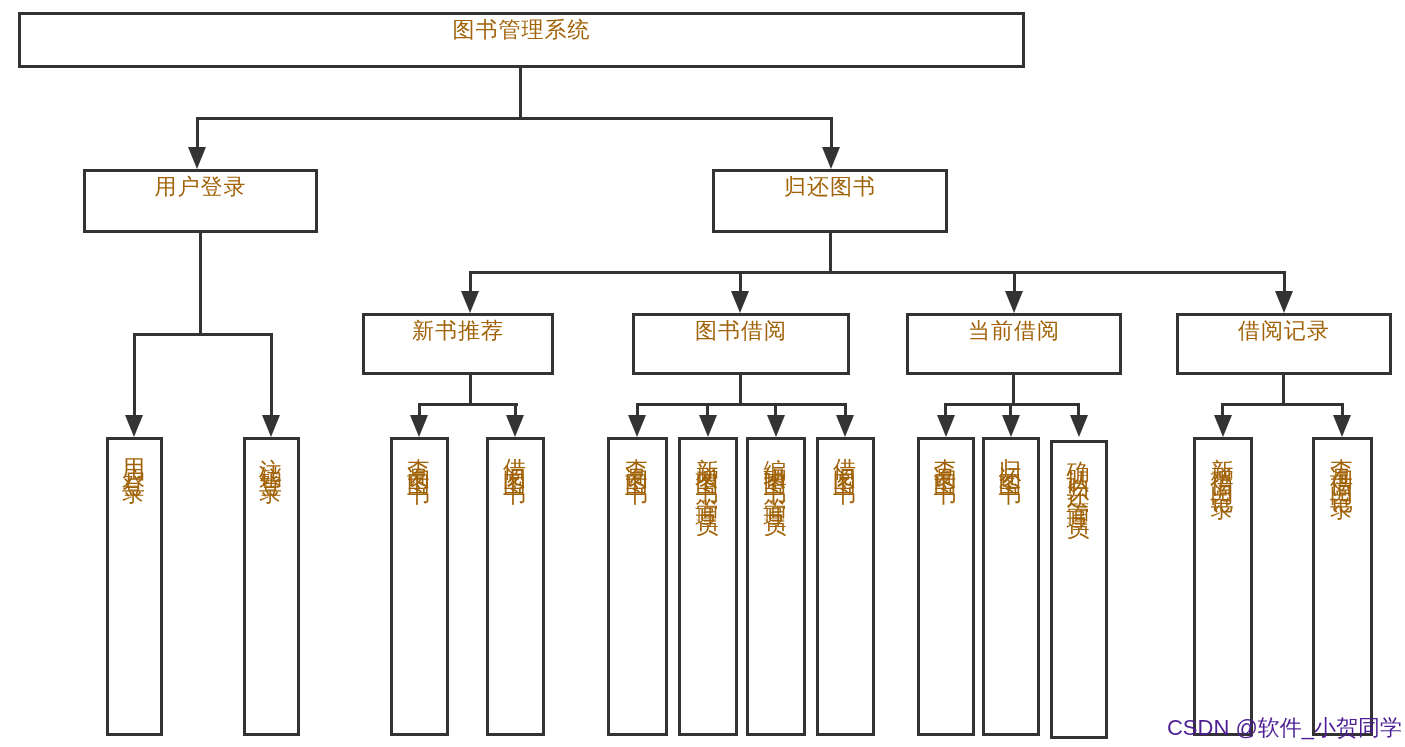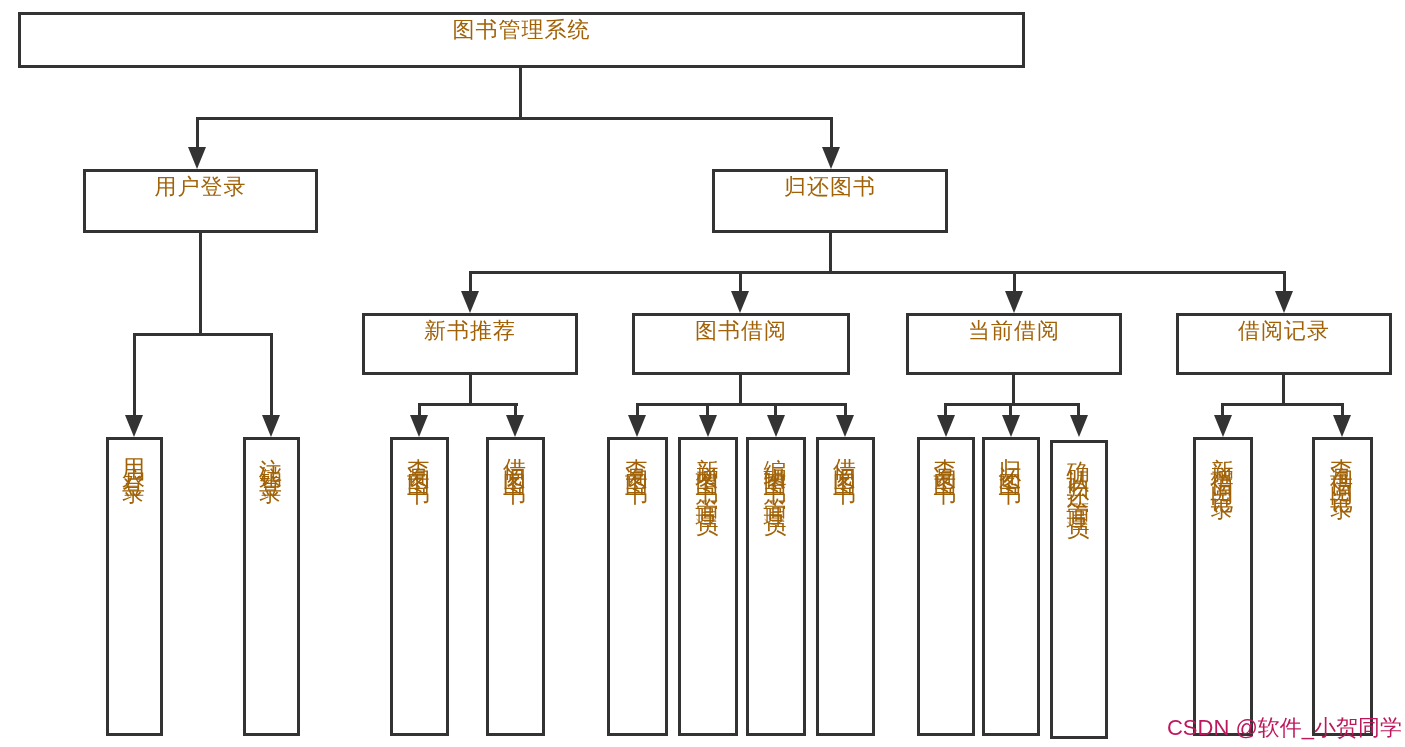--- a/index.html
+++ b/index.html
@@ -34,21 +34,21 @@
     border-left:9px solid transparent;
     border-right:9px solid transparent;
     border-top:22px solid #333333;
     z-index:1;
   }
   .watermark{
     position:absolute;
     left:1148px;top:713px;width:254px;
     text-align:right;
     font-size:22px;
-    color:#be185d;
+    color:#4c1d95;
     z-index:5;
     white-space:nowrap;
   }
 </style>
 </head>
 <body>
 
 <div id="canvas">
 
   <div class="box" style="left:18px;top:12px;width:1007px;height:56px">
@@ -80,21 +80,21 @@
   <div class="hline" style="left:469px;top:271px;width:817px;height:3px"></div>
   <div class="vline" style="left:469px;top:271px;width:3px;height:22px"></div>
   <div class="arrow" style="left:461px;top:291px"></div>
   <div class="vline" style="left:739px;top:271px;width:3px;height:22px"></div>
   <div class="arrow" style="left:731px;top:291px"></div>
   <div class="vline" style="left:1013px;top:271px;width:3px;height:22px"></div>
   <div class="arrow" style="left:1005px;top:291px"></div>
   <div class="vline" style="left:1283px;top:271px;width:3px;height:22px"></div>
   <div class="arrow" style="left:1275px;top:291px"></div>
 
-  <div class="box" style="left:362px;top:313px;width:216px;height:62px">
+  <div class="box" style="left:362px;top:313px;width:192px;height:62px">
     <span class="hlabel">新书推荐</span>
   </div>
   <div class="box" style="left:906px;top:313px;width:216px;height:62px">
     <span class="hlabel">当前借阅</span>
   </div>
   <div class="box" style="left:632px;top:313px;width:218px;height:62px">
     <span class="hlabel">图书借阅</span>
   </div>
   <div class="box" style="left:1176px;top:313px;width:216px;height:62px">
     <span class="hlabel">借阅记录</span>

